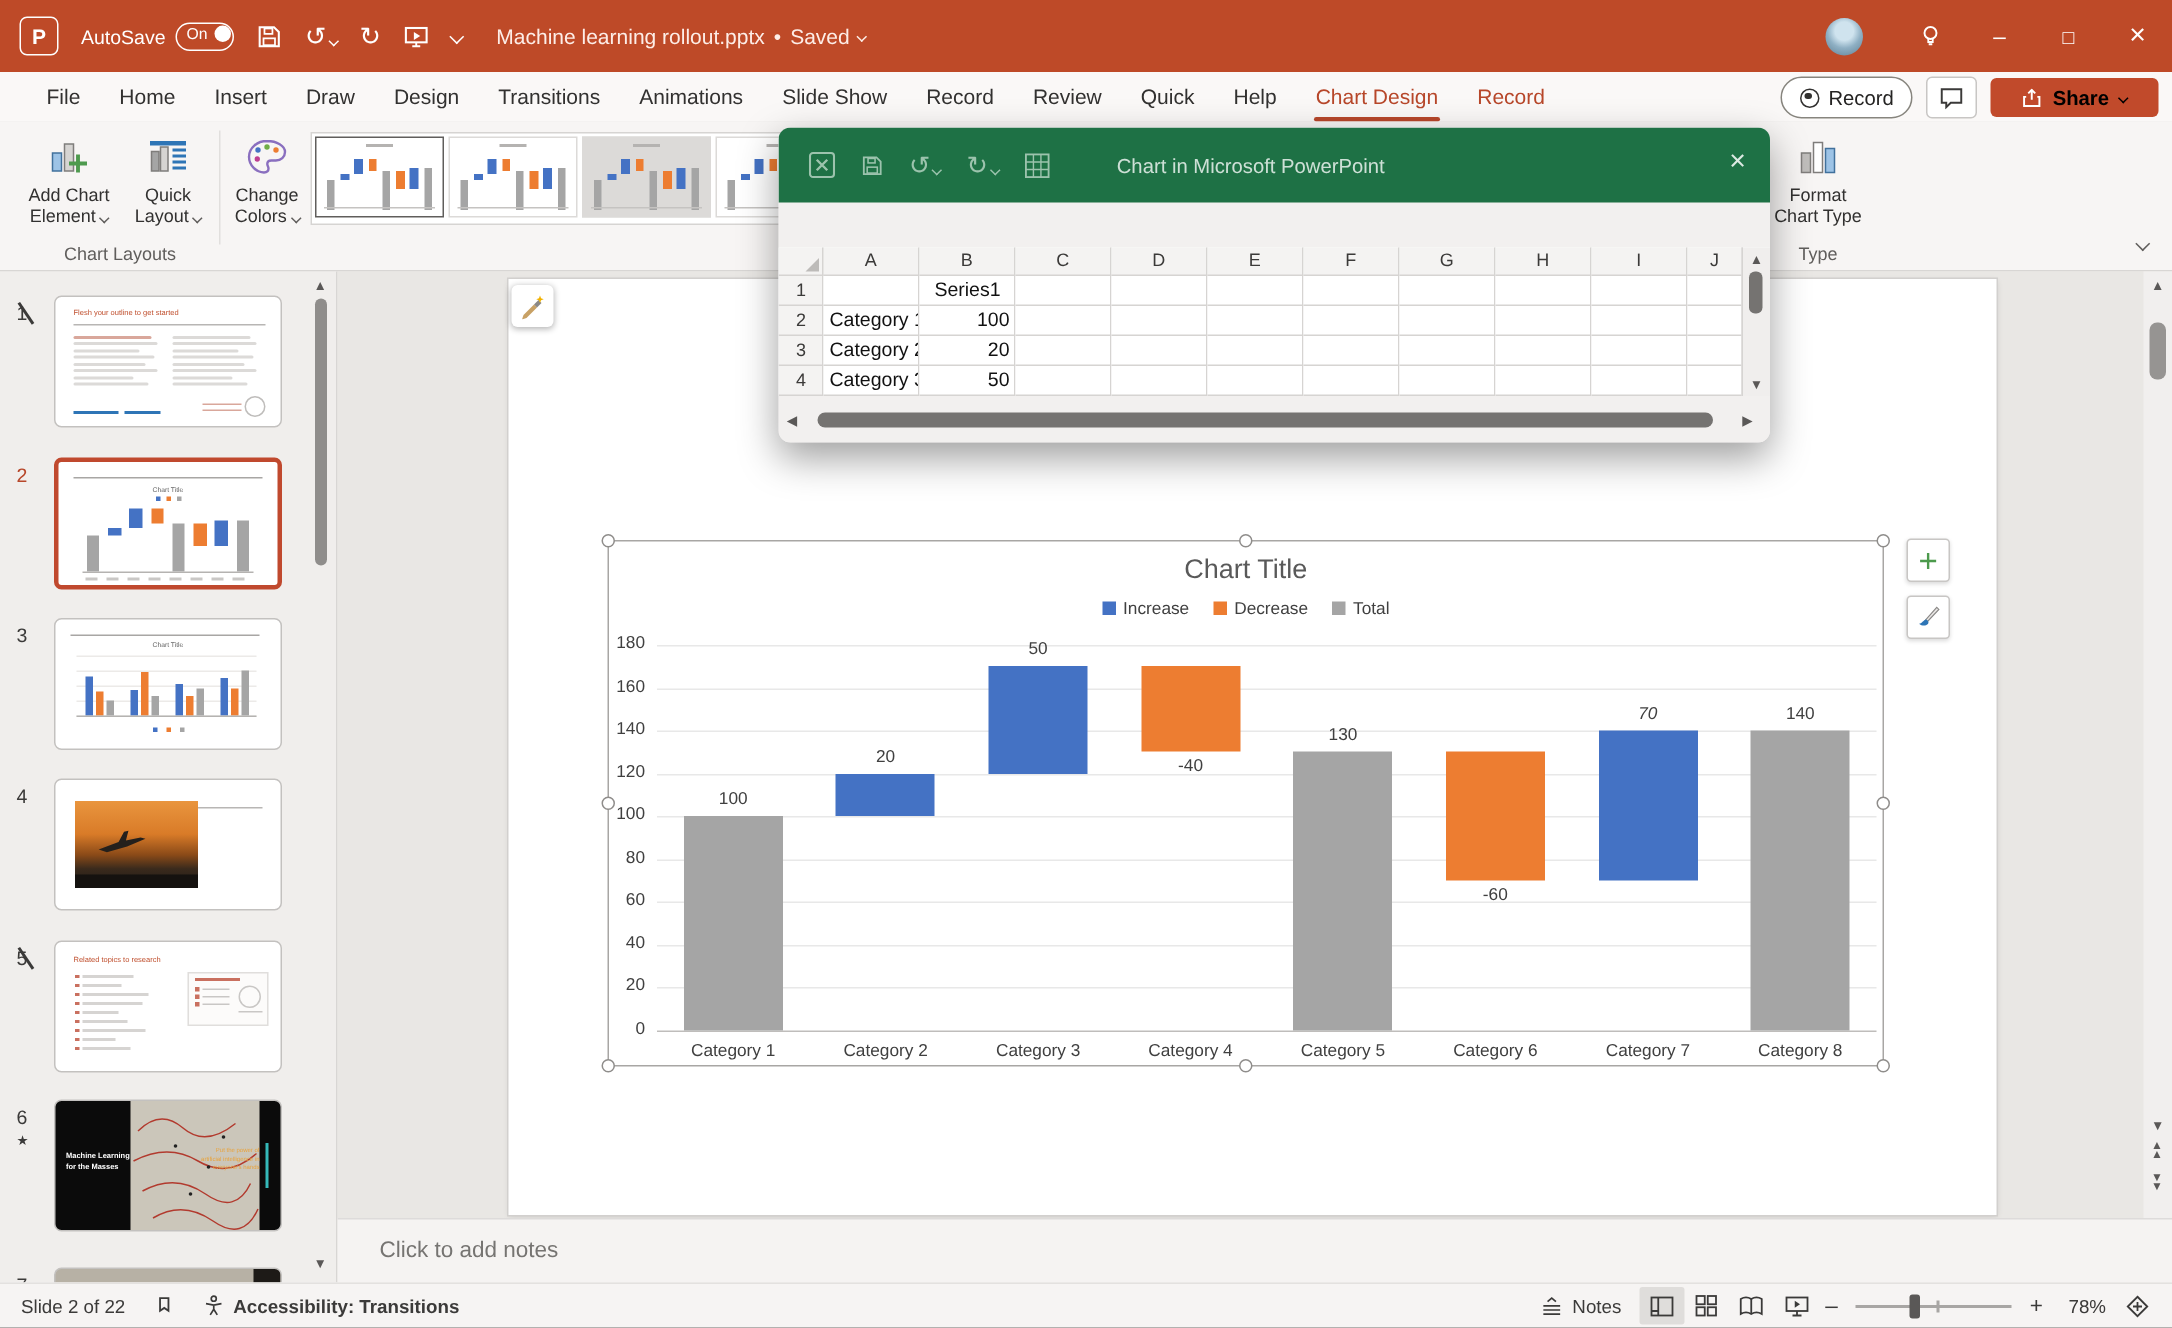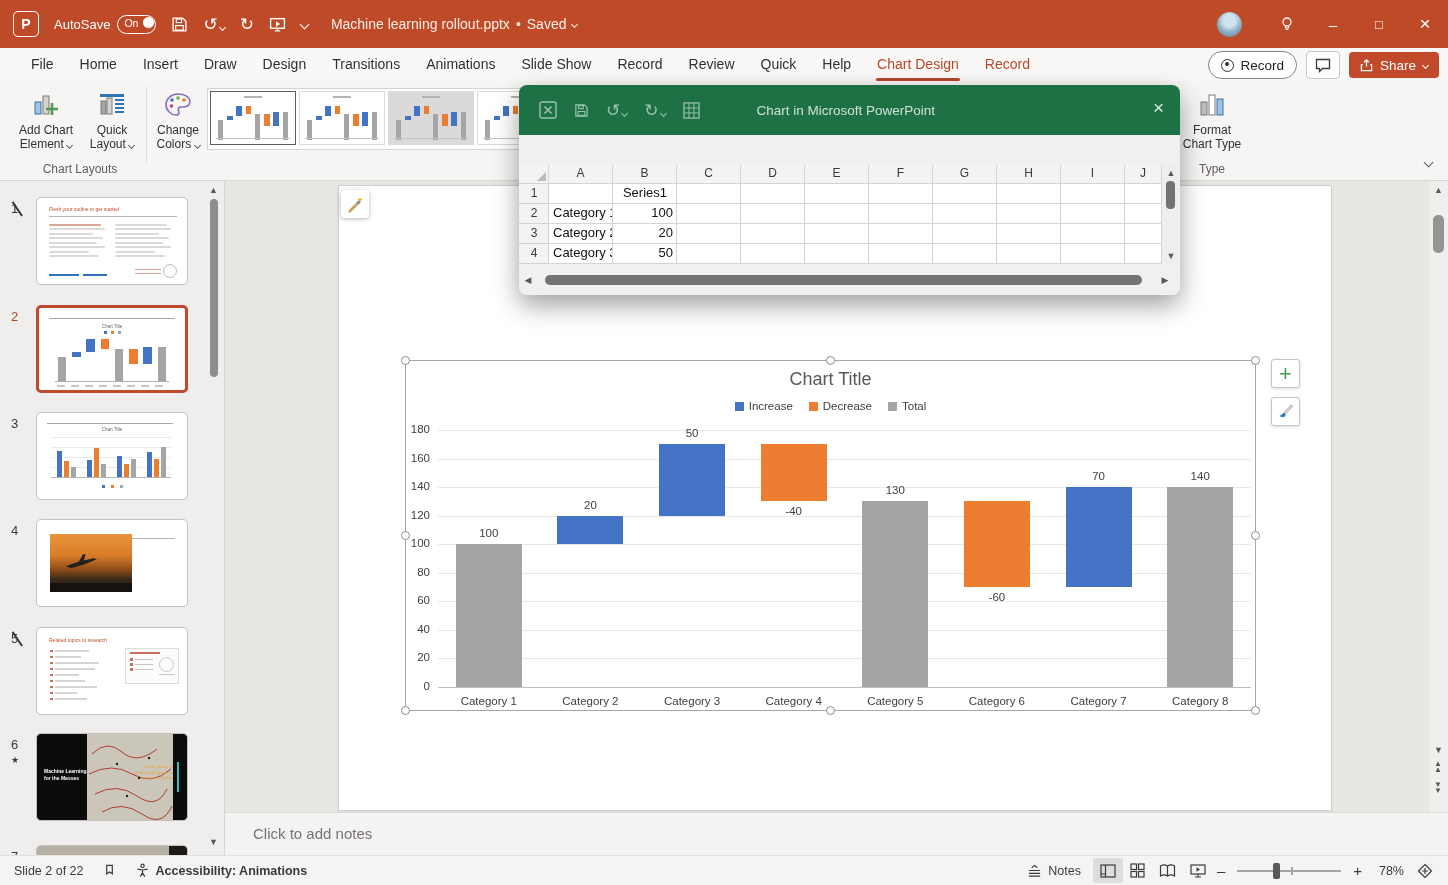--- a/index.html
+++ b/index.html
@@ -33,41 +33,41 @@
   .menubar{position:absolute;left:0;top:48px;width:1448px;height:33px;background:#FAF8F7;}
   .tabs{display:flex;padding-left:18px;height:33px;}
   .tab{padding:0 13px;line-height:32px;font-size:14px;color:#323130;position:relative;white-space:nowrap;}
   .tab.ctx{color:#B7472A;}
   .tab.active::after{content:"";position:absolute;left:12px;right:12px;bottom:0;height:3px;background:#B7472A;border-radius:2px;}
   .menu-right{position:absolute;right:9px;top:3px;display:flex;align-items:center;gap:9px;}
   .rec-pill{height:26px;border:1px solid #87857e;border-radius:14px;background:#fff;display:flex;align-items:center;gap:6px;padding:0 12px;font-size:13.5px;color:#252423;}
   .rec-dot{width:11px;height:11px;border:1.6px solid #323130;border-radius:50%;position:relative;}
   .rec-dot::after{content:"";position:absolute;left:2.2px;top:2.2px;width:4.6px;height:4.6px;border-radius:50%;background:#323130;}
   .cmt-btn{width:32px;height:26px;border:1px solid #c8c6c4;border-radius:4px;background:#fff;display:flex;align-items:center;justify-content:center;}
-  .share-btn{height:26px;border-radius:4px;background:#C14A2B;color:#ffffff;display:flex;align-items:center;gap:7px;padding:0 11px;font-size:13.5px;}
+  .share-btn{height:26px;border-radius:4px;background:#C14A2B;color:#000000;display:flex;align-items:center;gap:7px;padding:0 21px;font-size:13.5px;font-weight:bold;}
 
   
   .ribbon{position:absolute;left:0;top:81px;width:1448px;height:100px;background:#F7F5F4;border-bottom:1px solid #D8D6D4;box-sizing:border-box;}
   .bigbtn{position:absolute;top:5px;width:60px;height:74px;text-align:center;font-size:12px;color:#323130;line-height:13.5px;}
   .bigbtn .ic{height:34px;display:flex;align-items:flex-end;justify-content:center;margin-bottom:4px;}
   .grouplabel{position:absolute;top:81px;font-size:12px;color:#605E5C;text-align:center;}
   .vsep{position:absolute;top:6px;height:76px;width:1px;background:#E1DFDD;}
   .gallery{position:absolute;left:207px;top:7px;width:963px;height:62px;background:#fff;border:1px solid #D6D4D2;box-sizing:border-box;display:flex;gap:3px;padding:2px;}
   .style-thumb{width:86px;height:54px;border:1px solid #DCDAD8;position:relative;background:#fff;box-sizing:border-box;}
   .style-thumb.selected{border:1.5px solid #605E5C;}
   .style-thumb.darkbg{background:#DCDAD8;}
   .style-thumb .mtitle{position:absolute;left:50%;top:4px;transform:translateX(-50%);width:18px;height:2px;background:#B5B3B1;}
   .striped .mbar{background-image:repeating-linear-gradient(180deg,rgba(255,255,255,.7) 0 1px,transparent 1px 3px);}
   .collapse-chev{position:absolute;right:16px;top:78px;color:#605E5C;}
 
   
   .excelwin{position:absolute;left:519px;top:85px;width:661px;height:210px;border-radius:8px;overflow:hidden;
             box-shadow:0 10px 26px rgba(0,0,0,.38);background:#F2F0EF;z-index:60;}
   .xl-titlebar{height:50px;background:#1E7145;position:relative;display:flex;align-items:center;gap:17px;padding-left:20px;color:rgba(255,255,255,.66);}
-  .xl-title{font-size:13.5px;color:rgba(255,255,255,.78);margin-left:40px;}
+  .xl-title{font-size:13.5px;color:rgba(255,255,255,.78);margin-left:28px;}
   .xl-close{position:absolute;right:16px;top:12px;font-size:19px;color:rgba(255,255,255,.85);}
   .xl-strip{height:30px;background:#F2F0EF;}
   .xl-sheet{position:relative;background:#fff;}
   .xrow{display:flex;}
   .xcell{box-sizing:border-box;border-right:1px solid #D6D4D2;border-bottom:1px solid #D6D4D2;height:20px;font-size:13px;color:#111;
          overflow:hidden;white-space:nowrap;background:#fff;padding:1px 3px 0 4px;}
   .xhead{height:19px;background:#F4F3F2;color:#3B3A39;font-size:12px;text-align:center;padding:1px 0 0 0;}
   .xrownum{background:#F4F3F2;color:#3B3A39;font-size:12px;text-align:center;padding-top:2px;}
   .xnum{text-align:right;}
   .corner-tri{position:absolute;right:2px;bottom:2px;width:0;height:0;border-left:9px solid transparent;border-bottom:9px solid #BDBBB9;}
@@ -527,21 +527,21 @@
           <div class="wbar" style="left: 354.7px; top: 83.3px; width: 66px; height: 57.1px; background: rgb(237, 125, 49);"></div>
           <div class="dlabel" style="left: 336.9px; top: 144.4px; width: 101.6px;">-40</div>
           <div class="catlabel" style="left: 336.9px; top: 334px; width: 101.6px;">Category 4</div>
           <div class="wbar" style="left: 456.3px; top: 140.4px; width: 66px; height: 185.6px; background: rgb(165, 165, 165);"></div>
           <div class="dlabel" style="left: 438.5px; top: 123.4px; width: 101.6px;">130</div>
           <div class="catlabel" style="left: 438.5px; top: 334px; width: 101.6px;">Category 5</div>
           <div class="wbar" style="left: 557.9px; top: 140.4px; width: 66px; height: 85.7px; background: rgb(237, 125, 49);"></div>
           <div class="dlabel" style="left: 540.1px; top: 230.1px; width: 101.6px;">-60</div>
           <div class="catlabel" style="left: 540.1px; top: 334px; width: 101.6px;">Category 6</div>
           <div class="wbar" style="left: 659.6px; top: 126.1px; width: 66px; height: 99.9px; background: rgb(68, 114, 196);"></div>
-          <div class="dlabel" style="left: 641.8px; top: 109.1px; width: 101.6px;">70</div>
+          <div class="dlabel" style="left: 641.8px; top: 109.1px; width: 101.6px; font-style: italic;">70</div>
           <div class="catlabel" style="left: 641.8px; top: 334px; width: 101.6px;">Category 7</div>
           <div class="wbar" style="left: 761.2px; top: 126.1px; width: 66px; height: 199.9px; background: rgb(165, 165, 165);"></div>
           <div class="dlabel" style="left: 743.4px; top: 109.1px; width: 101.6px;">140</div>
           <div class="catlabel" style="left: 743.4px; top: 334px; width: 101.6px;">Category 8</div>
           <div class="handle" style="left: -5px; top: -5px;"></div>
           <div class="handle" style="left: 420px; top: -5px;"></div>
           <div class="handle" style="left: 845px; top: -5px;"></div>
           <div class="handle" style="left: -5px; top: 170px;"></div>
           <div class="handle" style="left: 845px; top: 170px;"></div>
           <div class="handle" style="left: -5px; top: 345px;"></div>
@@ -581,21 +581,21 @@
     <div class="sb-left">
       <span>Slide 2 of 22</span>
       <svg width="15" height="14" viewBox="0 0 16 15">
           <path d="M5 1.5h6v9l-3-2-3 2z" fill="none" stroke="#3B3A39" stroke-width="1.3"></path>
         </svg>
       <span style="display:flex;align-items:center;gap:6px;">
         <svg width="15" height="15" viewBox="0 0 16 16">
             <circle cx="8" cy="3" r="1.8" fill="none" stroke="#3B3A39" stroke-width="1.2"></circle>
             <path d="M2.5 6.5L8 7.5l5.5-1M8 7.5v3M8 10.5l-2.5 4M8 10.5l2.5 4" stroke="#3B3A39" stroke-width="1.2" fill="none"></path>
           </svg>
-        <b style="font-weight:600;">Accessibility: Animations</b>
+        <b style="font-weight:600;">Accessibility: Transitions</b>
       </span>
     </div>
     <div class="sb-right">
       <span style="display:flex;align-items:center;gap:6px;padding:0 12px;">
         <svg width="15" height="14" viewBox="0 0 16 15">
             <path d="M5 4l3-2.5L11 4" fill="none" stroke="#3B3A39" stroke-width="1.2"></path>
             <path d="M2 7h12M2 10h12M2 13h12" stroke="#3B3A39" stroke-width="1.2"></path>
           </svg>
         <span>Notes</span>
       </span>

